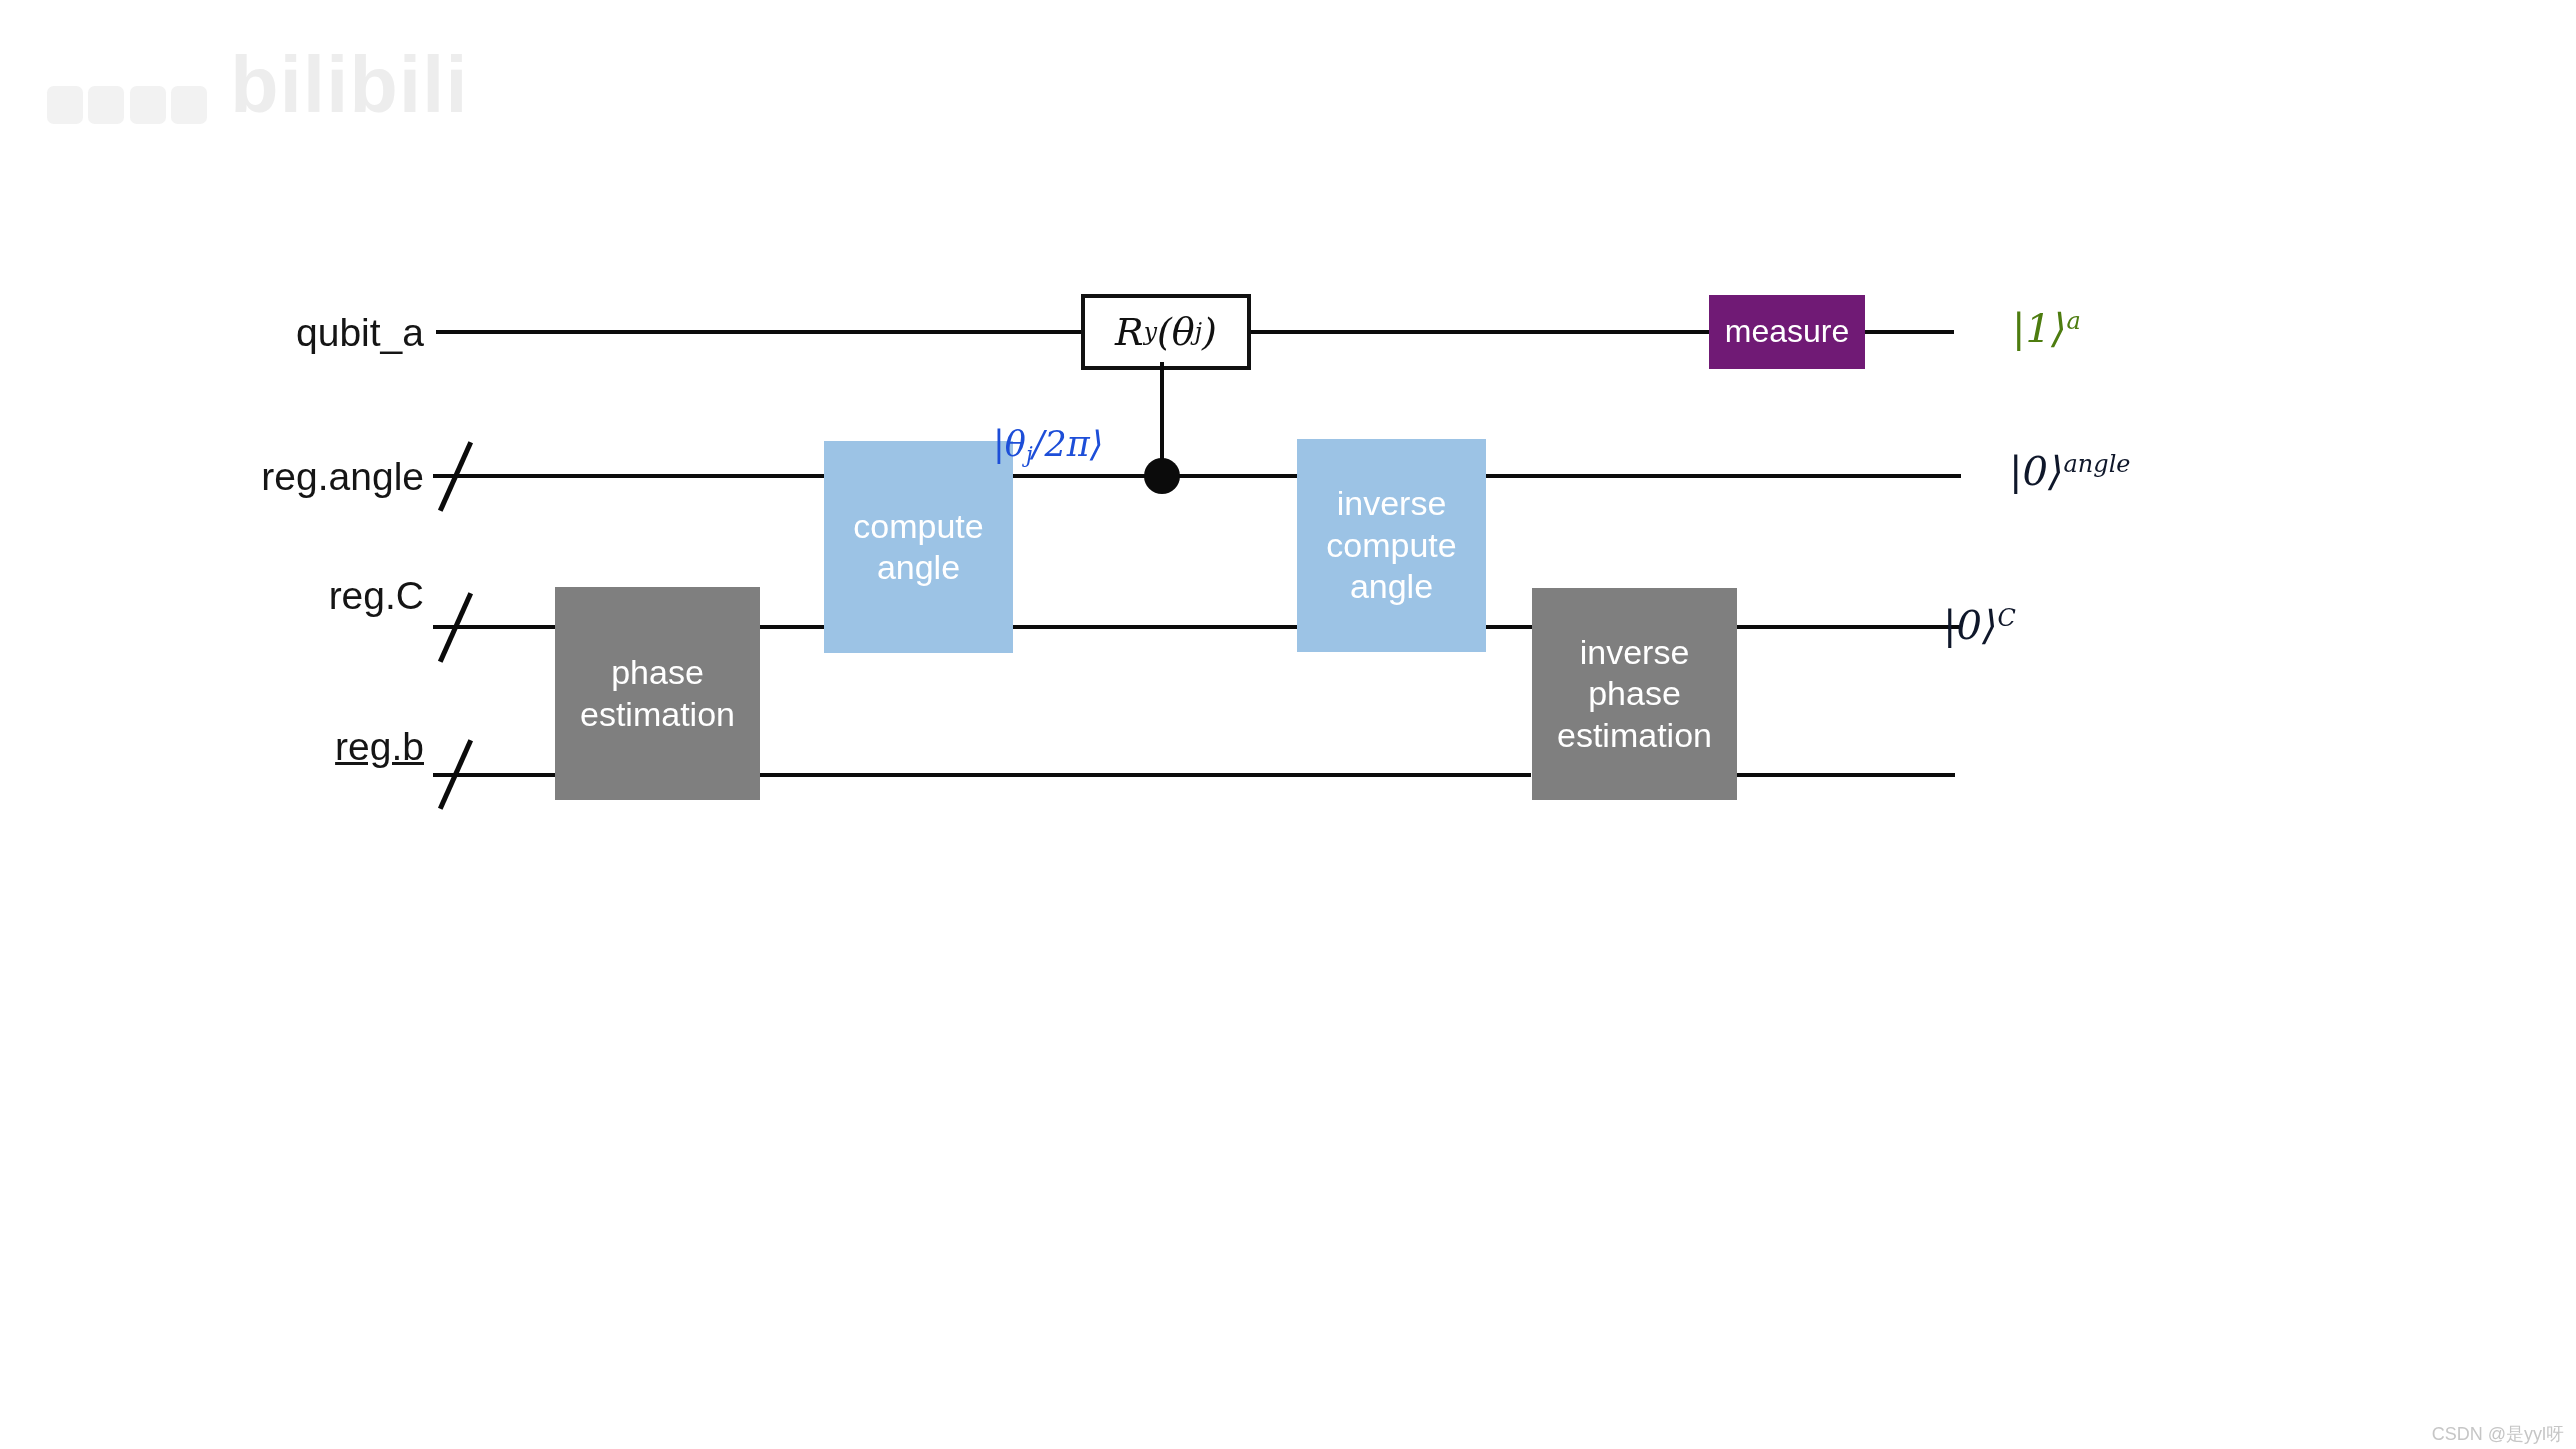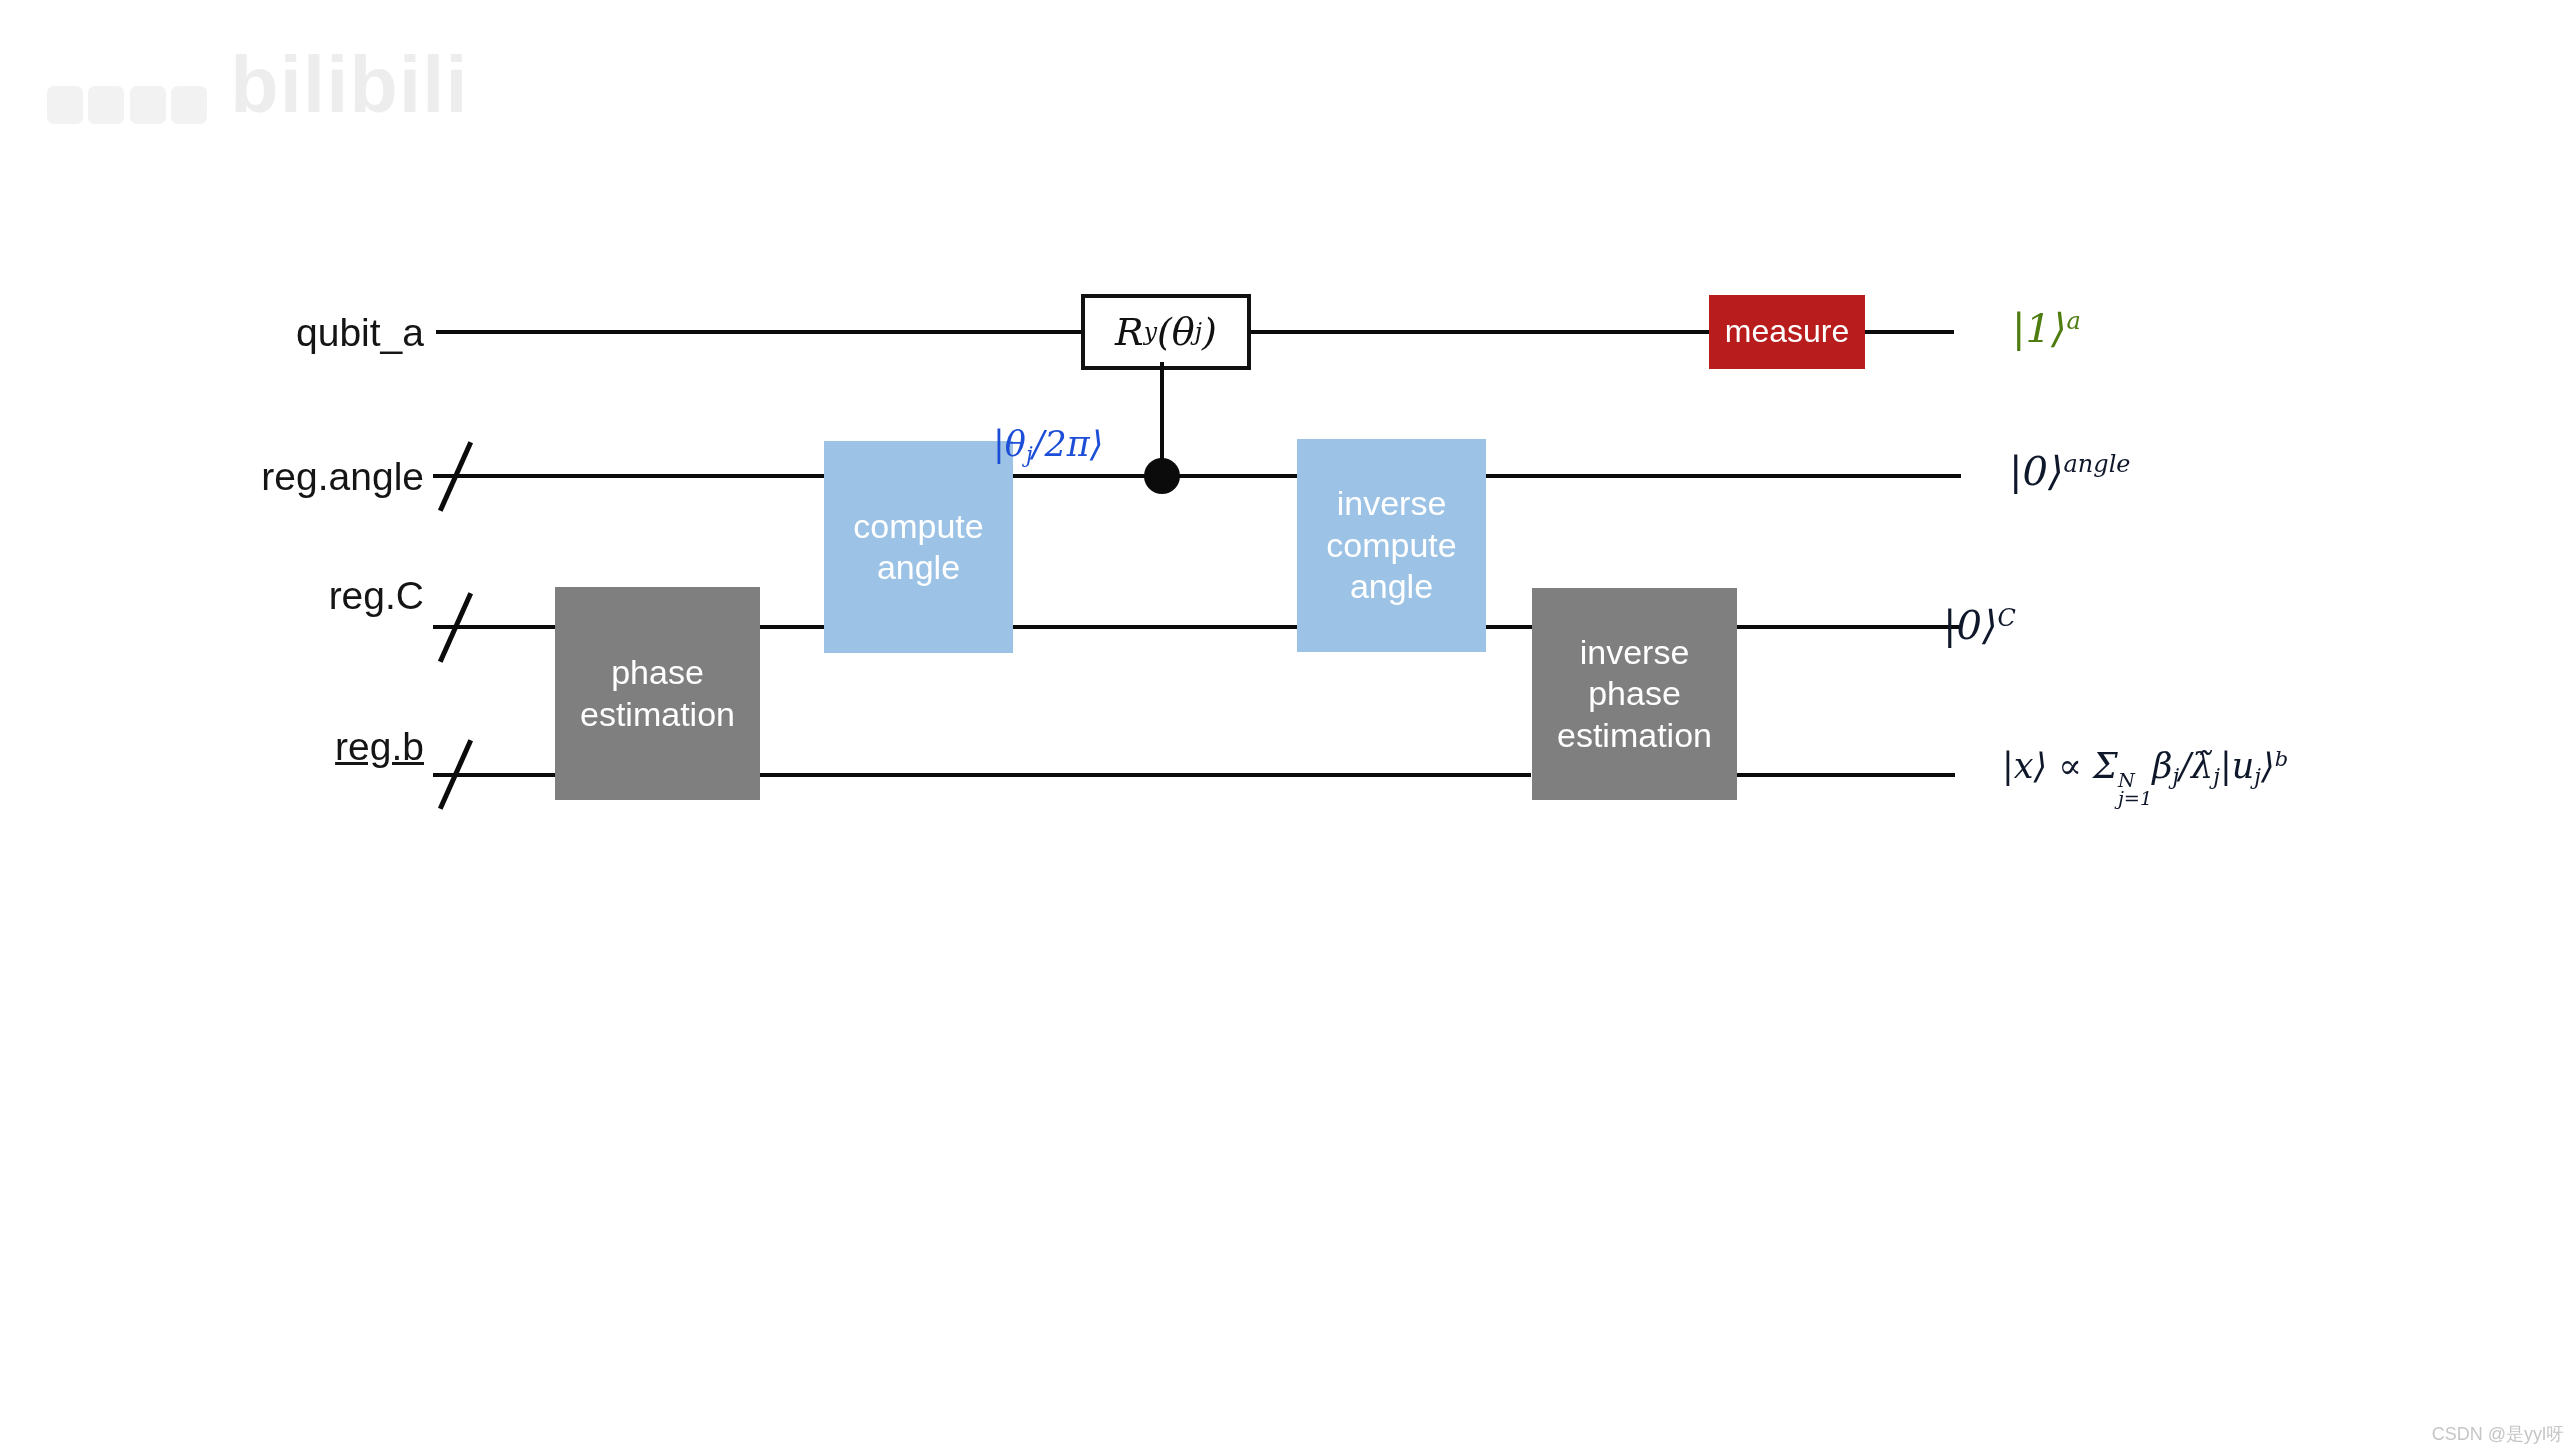--- a/index.html
+++ b/index.html
@@ -11,21 +11,21 @@
   .slash{position:absolute;width:4.7px;height:75px;background:#0b0b0b;transform:rotate(24deg);}
 
   
   .wlabel{position:absolute;font-size:39px;line-height:47px;text-align:right;color:#151515;}
 
   
   .gate{position:absolute;display:flex;align-items:center;justify-content:center;
         text-align:center;color:#ffffff;font-size:34px;line-height:1.22;white-space:pre-line;}
   .gate.blue{background:#9CC3E5;}
   .gate.gray{background:#7F7F7F;}
-  .gate.dark{background:#b91c1c;font-size:32px;text-align:right;}
+  .gate.dark{background:#701a75;font-size:32px;text-align:right;}
   .gate.white{background:#ffffff;border:4.7px solid #111111;color:#111111;}
 
   
   .math{font-family:"DejaVu Serif","DejaVu Sans",serif;font-style:italic;}
   .sub{font-size:0.62em;vertical-align:-0.28em;}
   .sup{font-size:0.62em;vertical-align:0.55em;}
   .stack{display:inline-flex;flex-direction:column;font-size:0.55em;line-height:0.95;
          vertical-align:-0.45em;text-align:left;}
 
   .ctrl-line{position:absolute;width:4px;background:#0b0b0b;}
@@ -107,21 +107,17 @@
 estimation</div>
 
   <div class="gate dark" style="left:1709px;top:295px;width:156px;height:74px;">measure</div>
 
   <div class="outlabel math out-red" style="left:2012px;top:305px;"><span>|1⟩</span><span class="sup">a</span></div>
 
   <div class="outlabel math" style="left:2009px;top:448px;"><span>|0⟩</span><span class="sup">angle</span></div>
 
   <div class="outlabel math" style="left:1943px;top:602px;"><span>|0⟩</span><span class="sup">C</span></div>
 
-  <div class="outlabel math formula" style="left:2002px;top:746px;"><span>|x⟩ ∝ Σ</span><span class="stack">
-        <span>N</span>
-        <span>j=1</span>
-      </span><span>β</span><span class="sub">j</span><span>/λ̃</span><span class="sub">j</span><span>|u</span><span class="sub">j</span><span>⟩</span><span class="sup">b</span></div>
 
   <div class="csdn-wm">CSDN @是yyl呀</div>
 
 </div>
 
 
 </body></html>

